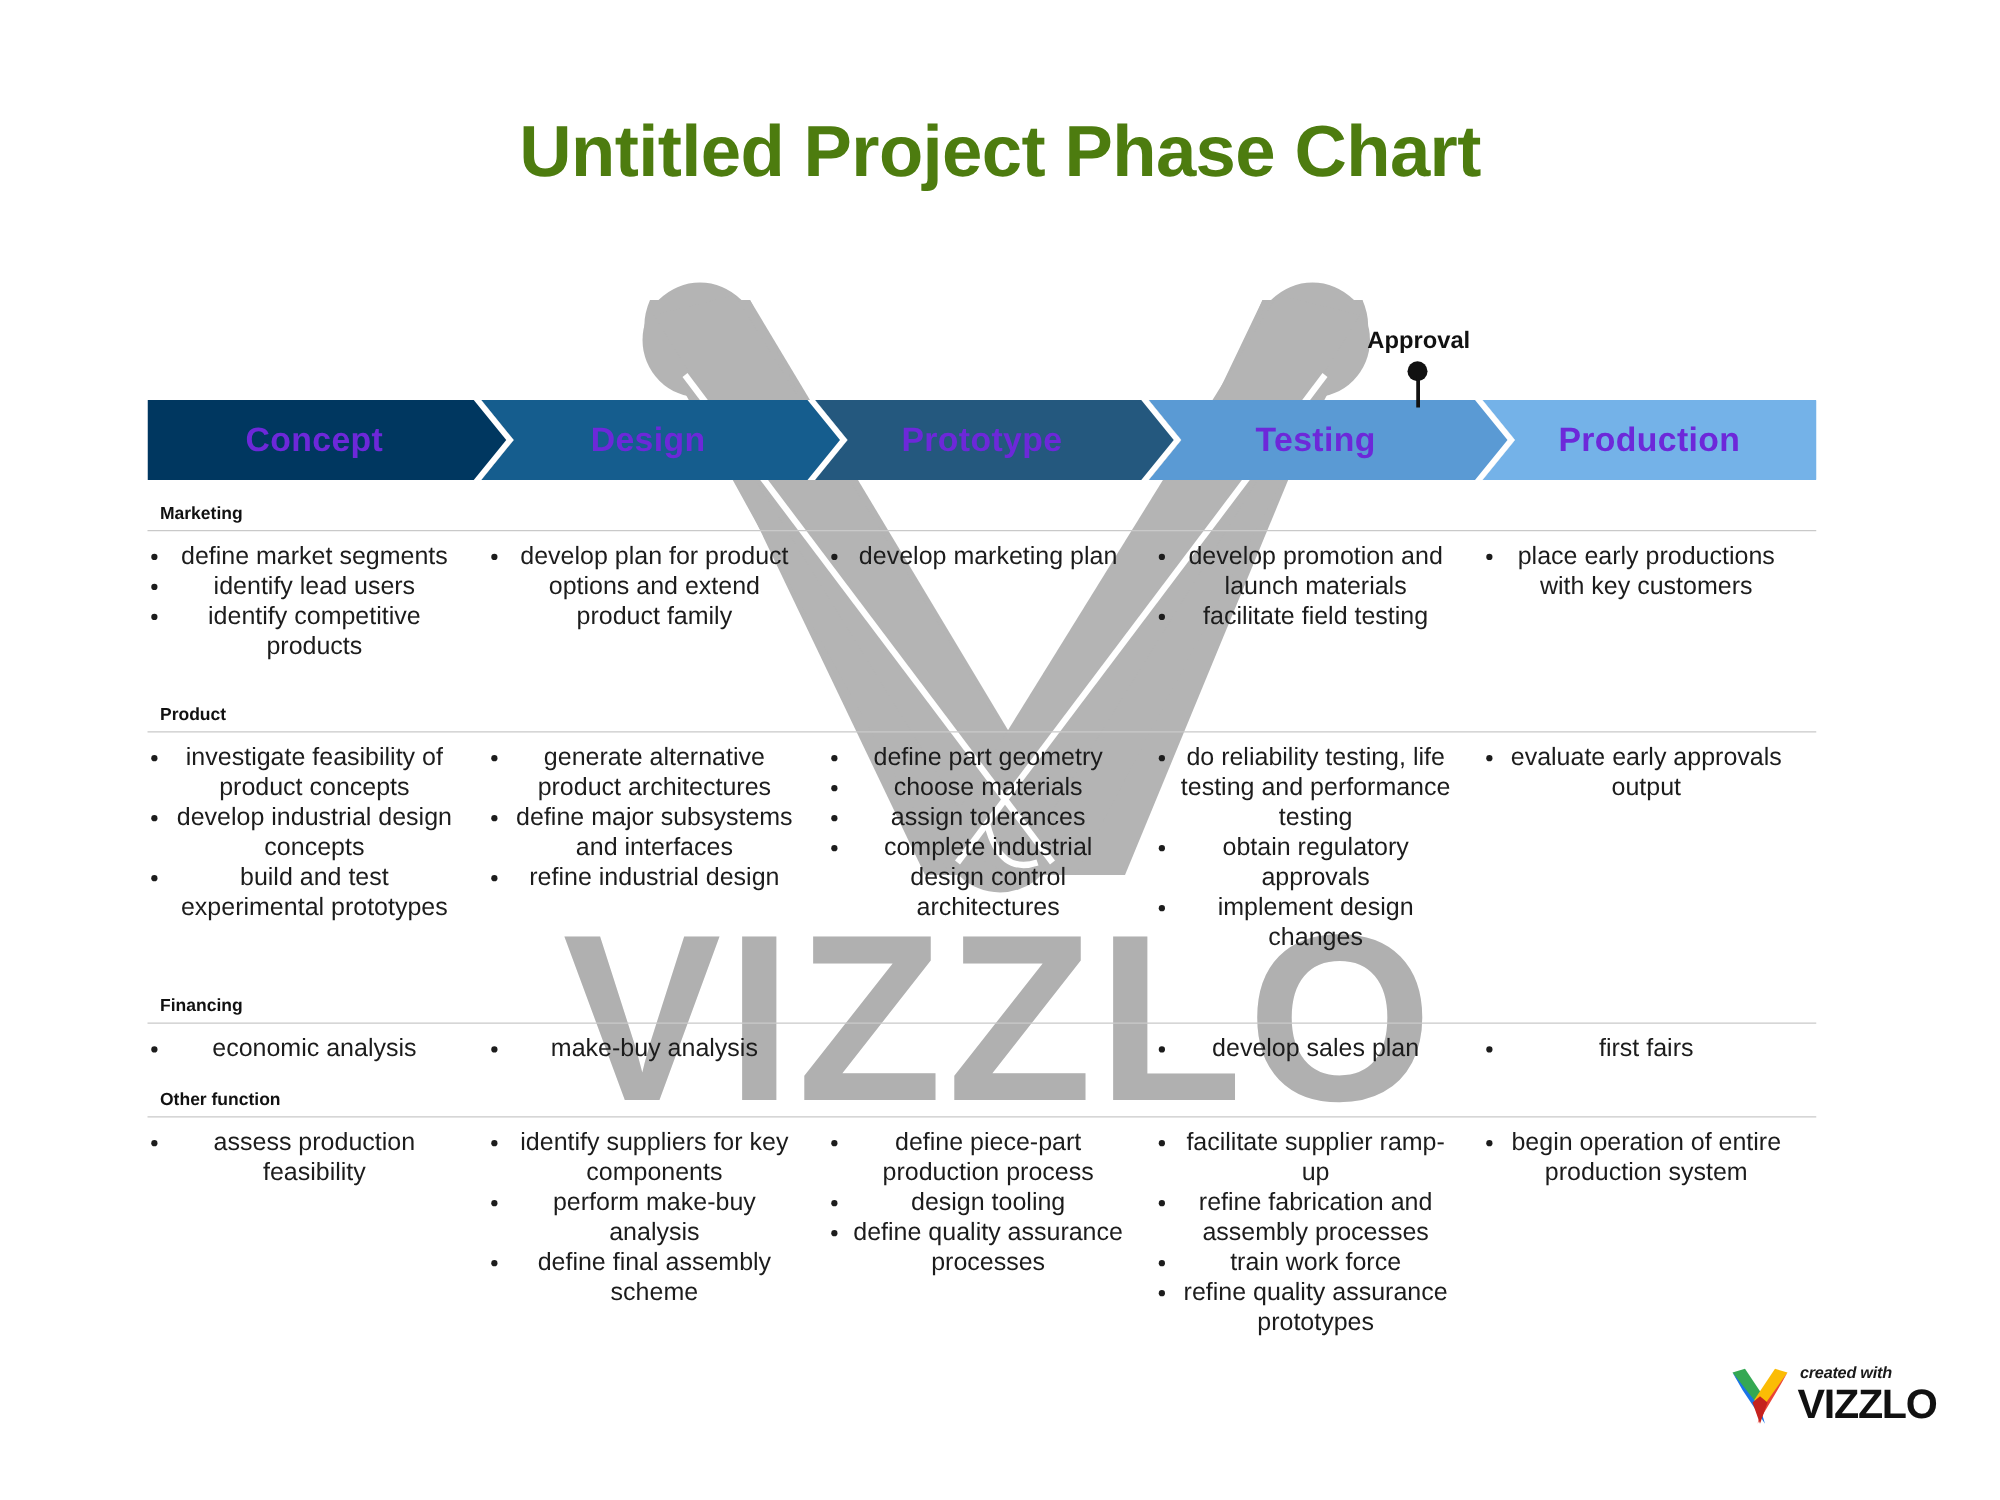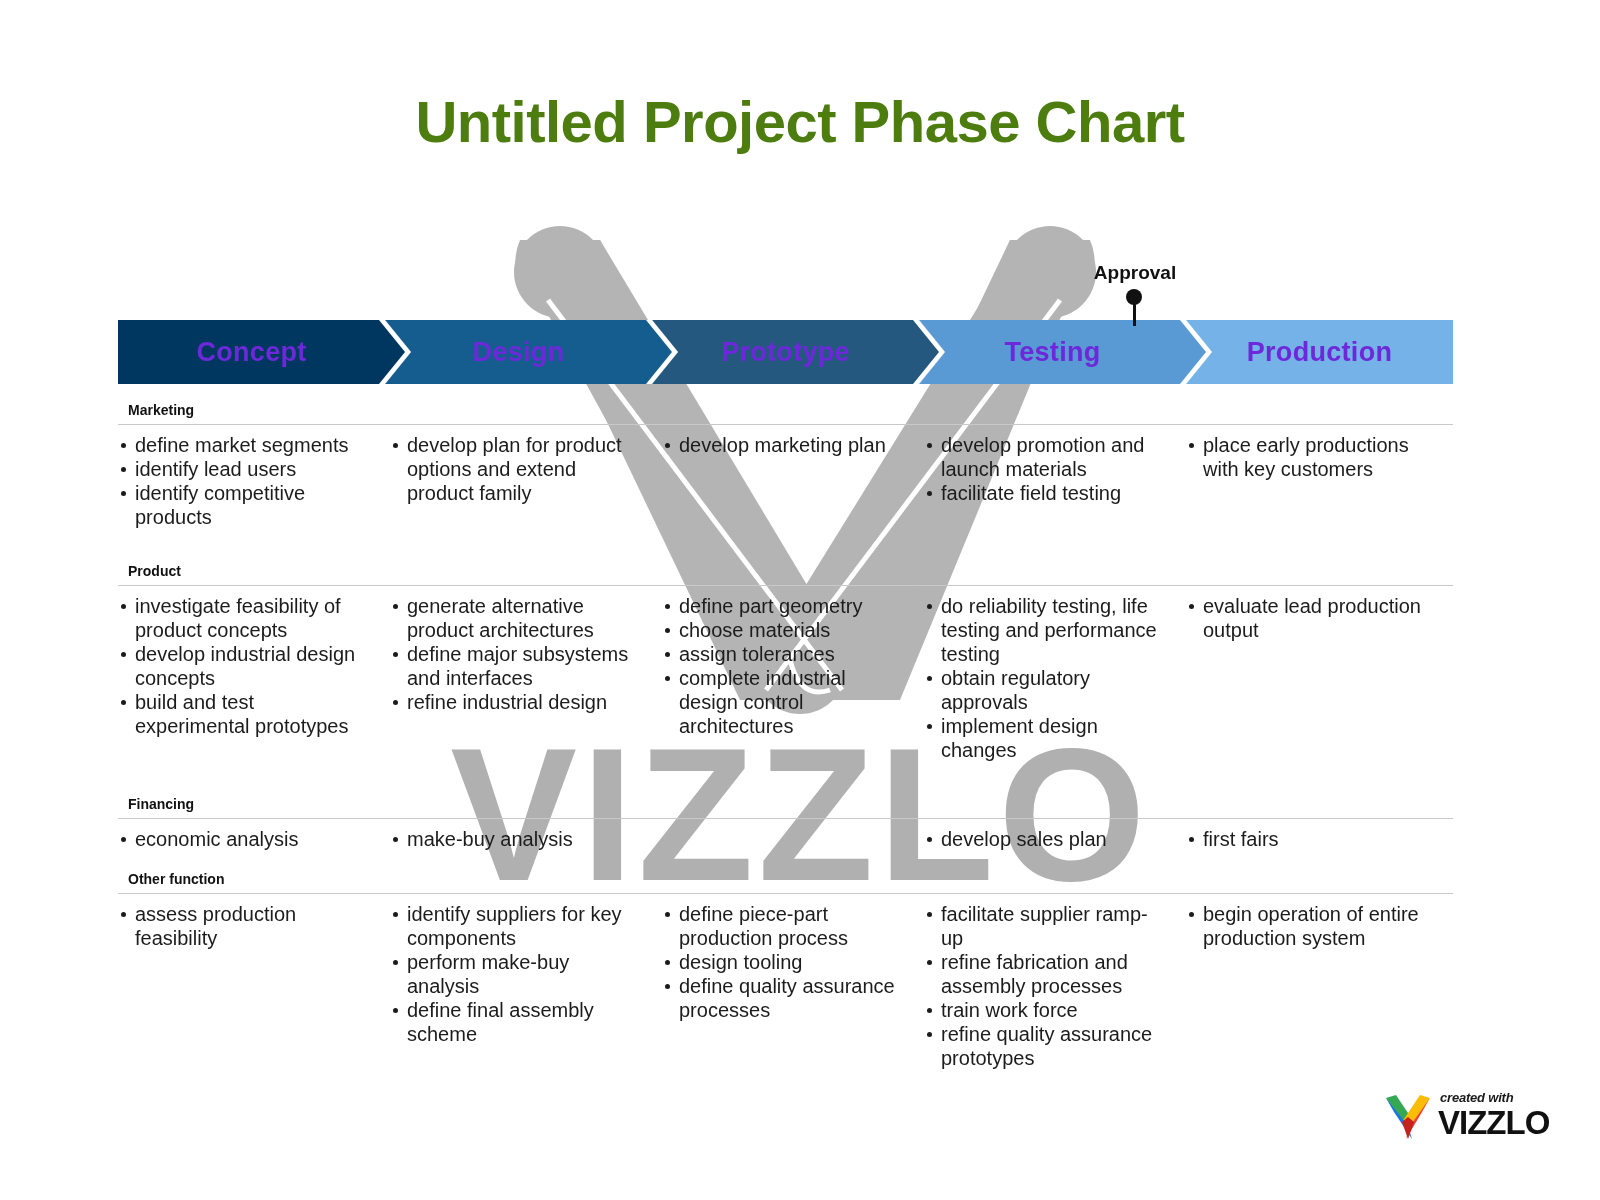--- a/index.html
+++ b/index.html
@@ -111,20 +111,21 @@
   }
   .rule {
     height: 1px;
     background: #c9c9c9;
     width: 100%;
   }
   .row-cells {
     display: flex;
     width: 100%;
     padding-top: 8px;
+    text-align: center;
   }
   .cell {
     box-sizing: border-box;
     padding-right: 22px;
   }
   .cell ul {
     margin: 0;
     padding: 0;
     list-style: none;
   }
@@ -296,21 +297,21 @@
       </div>
       <div class="cell" style="width: 262px;">
         <ul>
           <li>do reliability testing, life testing and performance testing</li>
           <li>obtain regulatory approvals</li>
           <li>implement design changes</li>
         </ul>
       </div>
       <div class="cell" style="width: 267px;">
         <ul>
-          <li>evaluate lead production output</li>
+          <li>evaluate early approvals output</li>
         </ul>
       </div>
     </div>
     <div class="spacer-md"></div>
     <div class="func-head">Financing</div>
     <div class="rule"></div>
     <div class="row-cells">
       <div class="cell" style="width: 272px;">
         <ul>
           <li>economic analysis</li>

